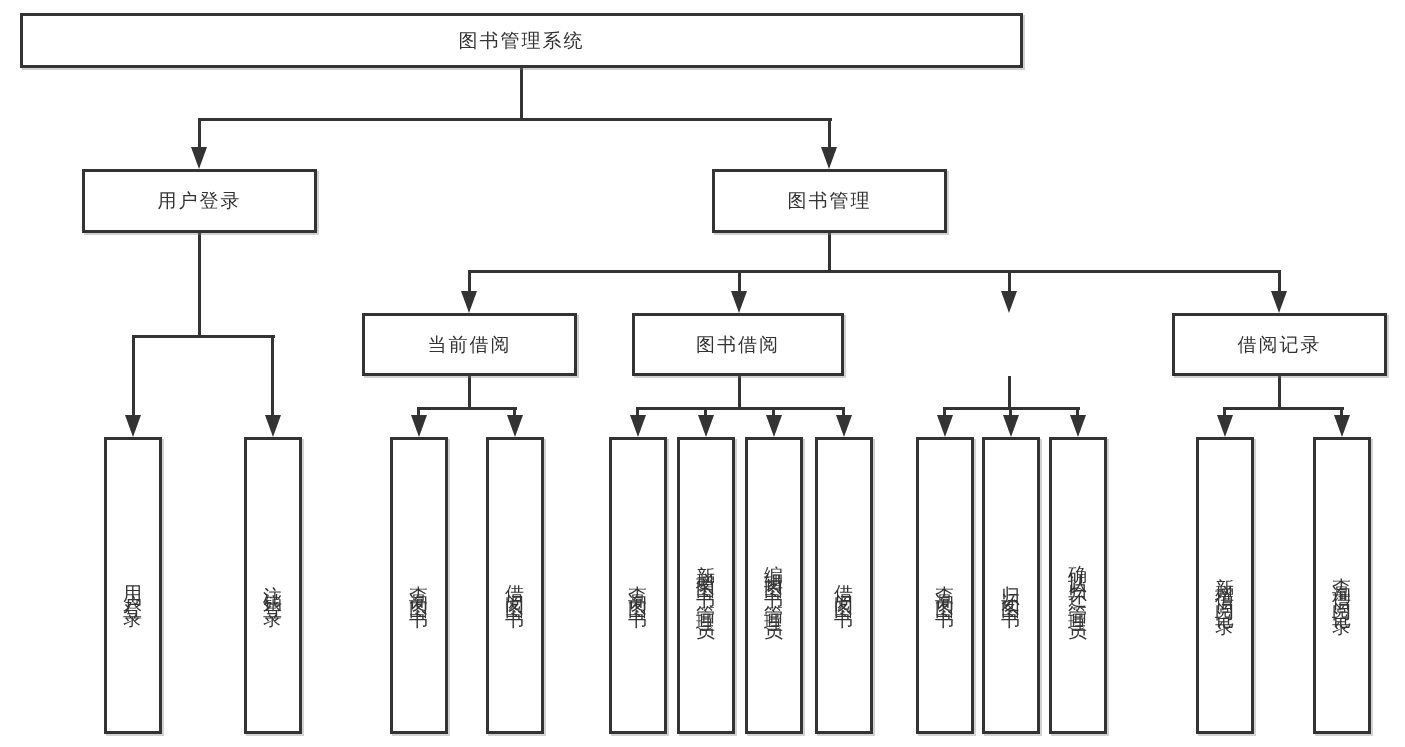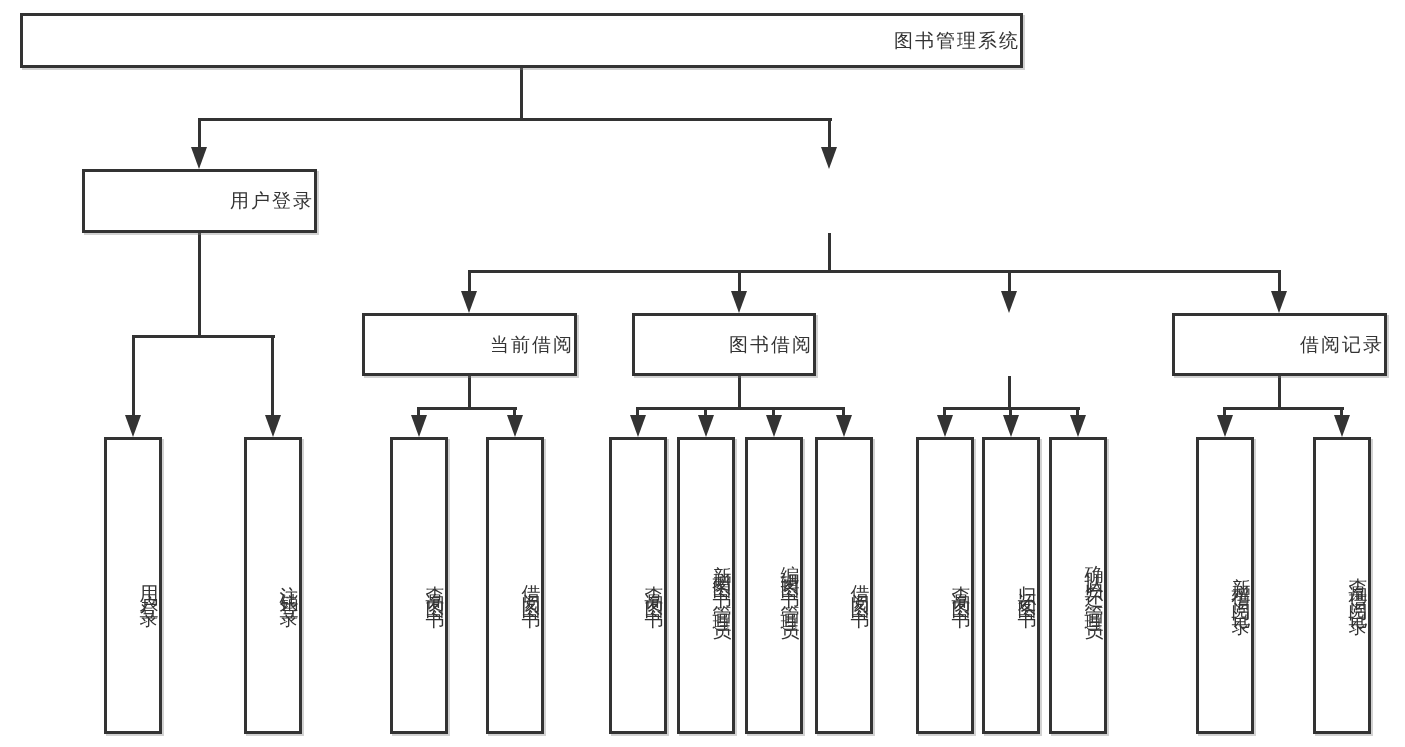--- a/index.html
+++ b/index.html
@@ -5,21 +5,21 @@
   html,body{margin:0;padding:0;}
   body{
     width:1405px;height:747px;position:relative;overflow:hidden;
     background:#ffffff;
     font-family:"Liberation Sans","DejaVu Sans",sans-serif;
   }
   .stage{position:absolute;left:0;top:0;width:1405px;height:747px;}
   .box{
     position:absolute;box-sizing:border-box;
     border:3px solid #333333;background:#ffffff;
-    display:flex;align-items:center;justify-content:flex-end;
+    display:flex;align-items:center;justify-content:center;
     color:#333333;
     box-shadow:2px 2px 0 rgba(125,125,125,0.35);
   }
   .box-h{font-size:19px;letter-spacing:2px;white-space:nowrap;}
   .box-v span{
     writing-mode:vertical-rl;text-orientation:mixed;
     font-size:19px;letter-spacing:8px;line-height:1;
   }
   .ln{position:absolute;background:#333333;}
   .arr{
@@ -97,25 +97,28 @@
   <div class="arr" style="left:1217px;top:415px;"></div>
   <div class="arr" style="left:1334px;top:415px;"></div>
 
   <div class="box box-h" style="left:20px;top:13px;width:1003px;height:55px;">
     <span>图书管理系统</span>
   </div>
 
   <div class="box box-h" style="left:82px;top:169px;width:235px;height:64px;">
     <span>用户登录</span>
   </div>
+  <div class="box box-h" style="left:712px;top:169px;width:235px;height:64px;">
+    <span>图书管理</span>
+  </div>
 
   <div class="box box-h" style="left:362px;top:313px;width:215px;height:63px;">
     <span>当前借阅</span>
   </div>
-  <div class="box box-h" style="left:632px;top:313px;width:184px;height:63px;">
+  <div class="box box-h" style="left:632px;top:313px;width:212px;height:63px;">
     <span>图书借阅</span>
   </div>
   <div class="box box-h" style="left:1172px;top:313px;width:215px;height:63px;">
     <span>借阅记录</span>
   </div>
 
   <div class="box box-v" style="left:104px;top:437px;width:58px;height:297px;">
     <span>用户登录</span>
   </div>
   <div class="box box-v" style="left:244px;top:437px;width:58px;height:297px;">

